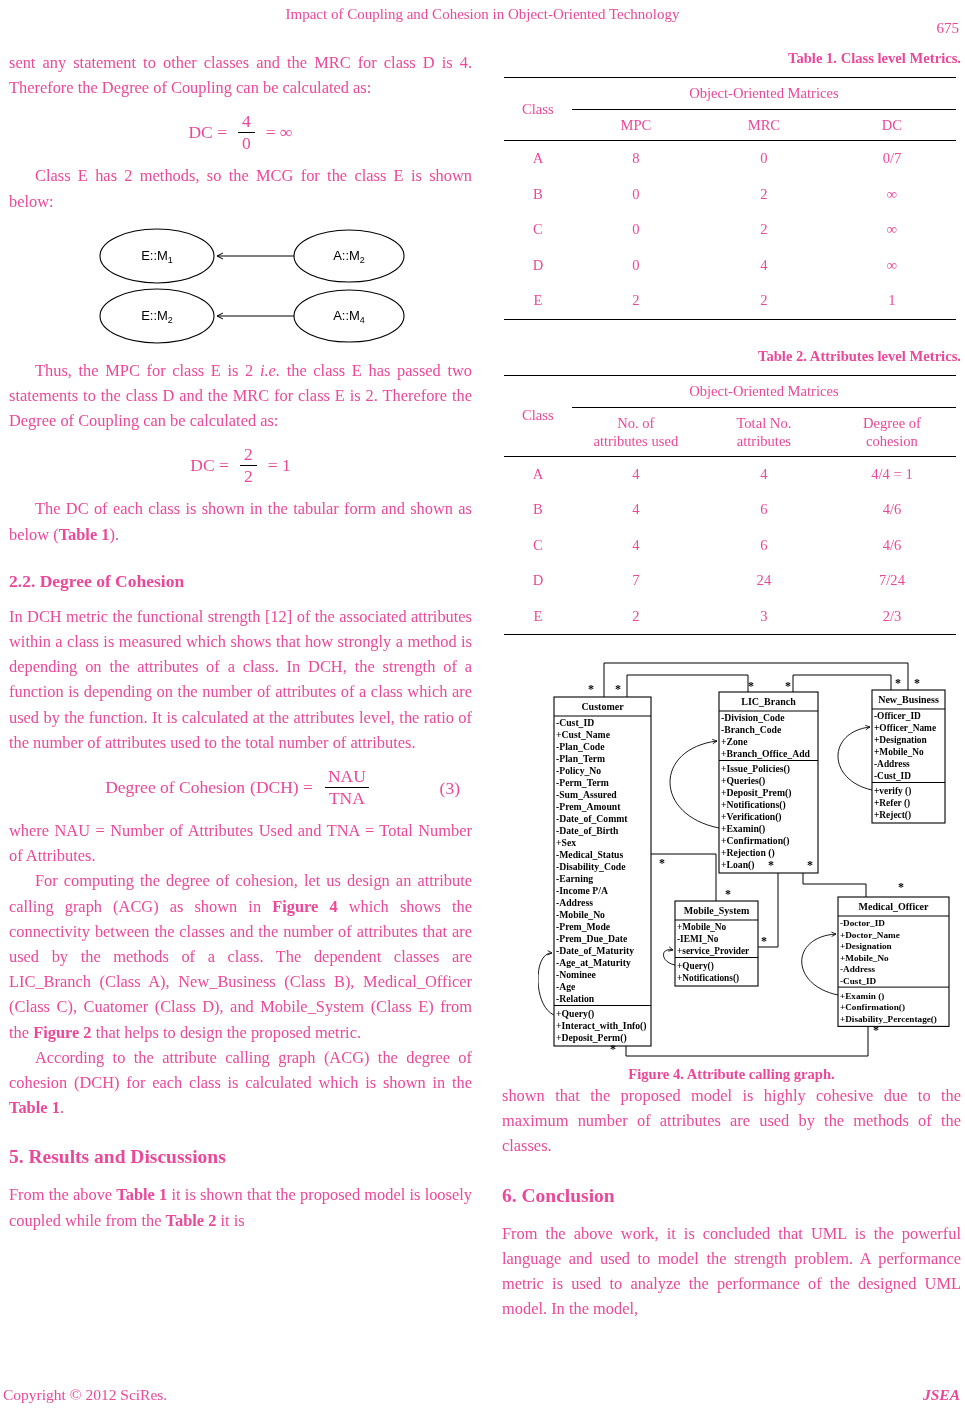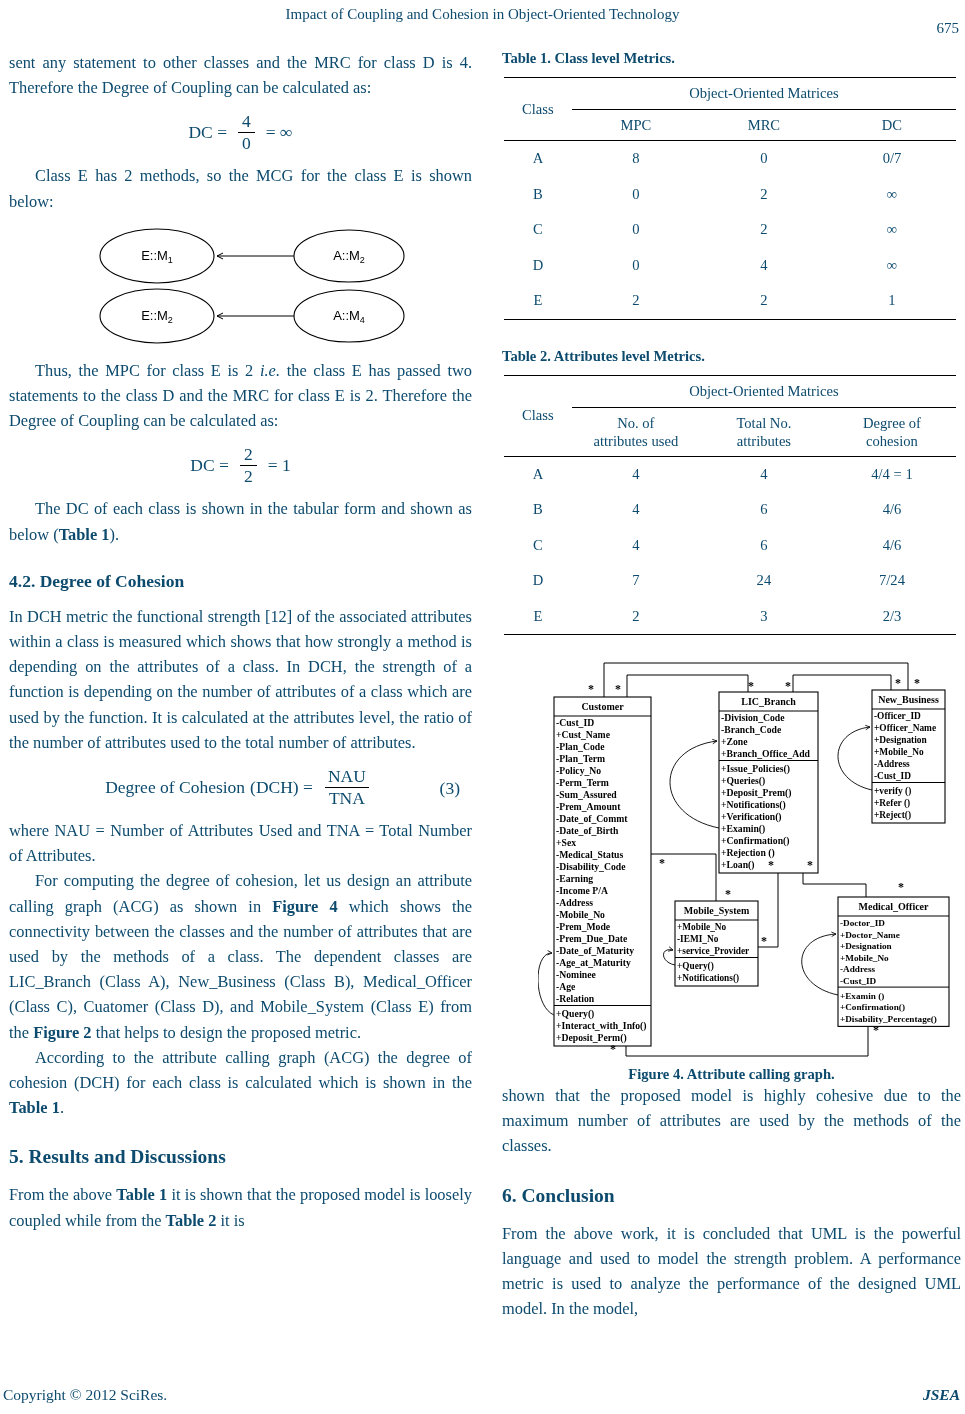--- a/index.html
+++ b/index.html
@@ -1,16 +1,16 @@
 <!DOCTYPE html>
 <html><head>
 <meta charset="utf-8">
 <style>
   html,body{margin:0;padding:0;background:#fff;}
-  .page{position:relative;width:965px;height:1414px;background:#fff;color:#0c4a6e;
+  .page{position:relative;width:965px;height:1414px;background:#fff;color:#ec4899;
         font-family:"Liberation Serif", serif;overflow:hidden;text-decoration:underline;}
   
   .hdr{position:absolute;top:6px;left:0;width:100%;font-size:15px;}
   .hdr-title{text-align:center;}
   .hdr-page{position:absolute;right:6px;top:14px;text-align:right;}
   
   .col{position:absolute;top:50px;}
   .col-left{left:9px;width:463px;}
   .col-right{left:502px;width:459px;}
   p.body{margin:0;text-align:justify;font-size:16.4px;line-height:25.2px;}
@@ -21,21 +21,21 @@
   .eq{display:flex;justify-content:center;align-items:center;margin:11px 0 9px 0;
       font-size:17.5px;position:relative;}
   .eq .gap{margin:0 5px;}
   .frac{display:inline-flex;flex-direction:column;align-items:center;margin:0 6px;line-height:21px;}
   .frac .den{border-top:1.4px solid #000;}
   .frac .num,.frac .den{padding:0 4px;}
   .eq-number{position:absolute;right:12px;top:50%;transform:translateY(-50%);}
   
   .mcg{margin:10px 0 8px 46px;display:block;}
   
-  .tbl-caption{text-align:left;font-weight:bold;font-size:14.6px;margin:0 0 10px 0;}
+  .tbl-caption{text-align:right;font-weight:bold;font-size:14.6px;margin:0 0 10px 0;}
   .cap2{margin-top:28px;}
   table.paper{width:452px;margin-left:2px;border-collapse:collapse;font-size:14.6px;
       border-top:1.6px solid #000;border-bottom:1.6px solid #000;}
   table.paper th{font-weight:normal;text-align:center;}
   table.paper td{text-align:center;padding:9px 0 9.5px 0;}
   th.group-head{border-bottom:1.2px solid #000;padding:7px 0;}
   th.cls-head{border-bottom:1.4px solid #000;}
   th.sub-head{border-bottom:1.4px solid #000;padding:6px 0;line-height:18px;}
   
   .fig4{display:block;margin:22px 0 0 36px;}
@@ -93,21 +93,21 @@
       <span class="gap">DC =</span>
       <span class="frac">
         <span class="num">2</span>
         <span class="den">2</span>
       </span>
       <span class="gap">= 1</span>
     </div>
 
     <p class="body indent"><span>The DC of each class is shown in the tabular form and shown as below (</span><span style="font-weight: bold;">Table 1</span><span>).</span></p>
 
-    <h3 class="sub">4.2. Degree of Cohesion</h3>
+    <h3 class="sub">2.2. Degree of Cohesion</h3>
 
     <p class="body"><span>In DCH metric the functional strength [12] of the associ­ated attributes within a class is measured which shows that how strongly a method is depending on the attributes of a class. In DCH, the strength of a function is depend­ing on the number of attributes of a class which are used by the function. It is calculated at the attributes level, the ratio of the number of attributes used to the total number of attributes.</span></p>
 
     <div class="eq">
       <span>Degree of Cohesion</span>
       <span class="gap">(DCH) =</span>
       <span class="frac">
         <span class="num">NAU</span>
         <span class="den">TNA</span>
       </span>

